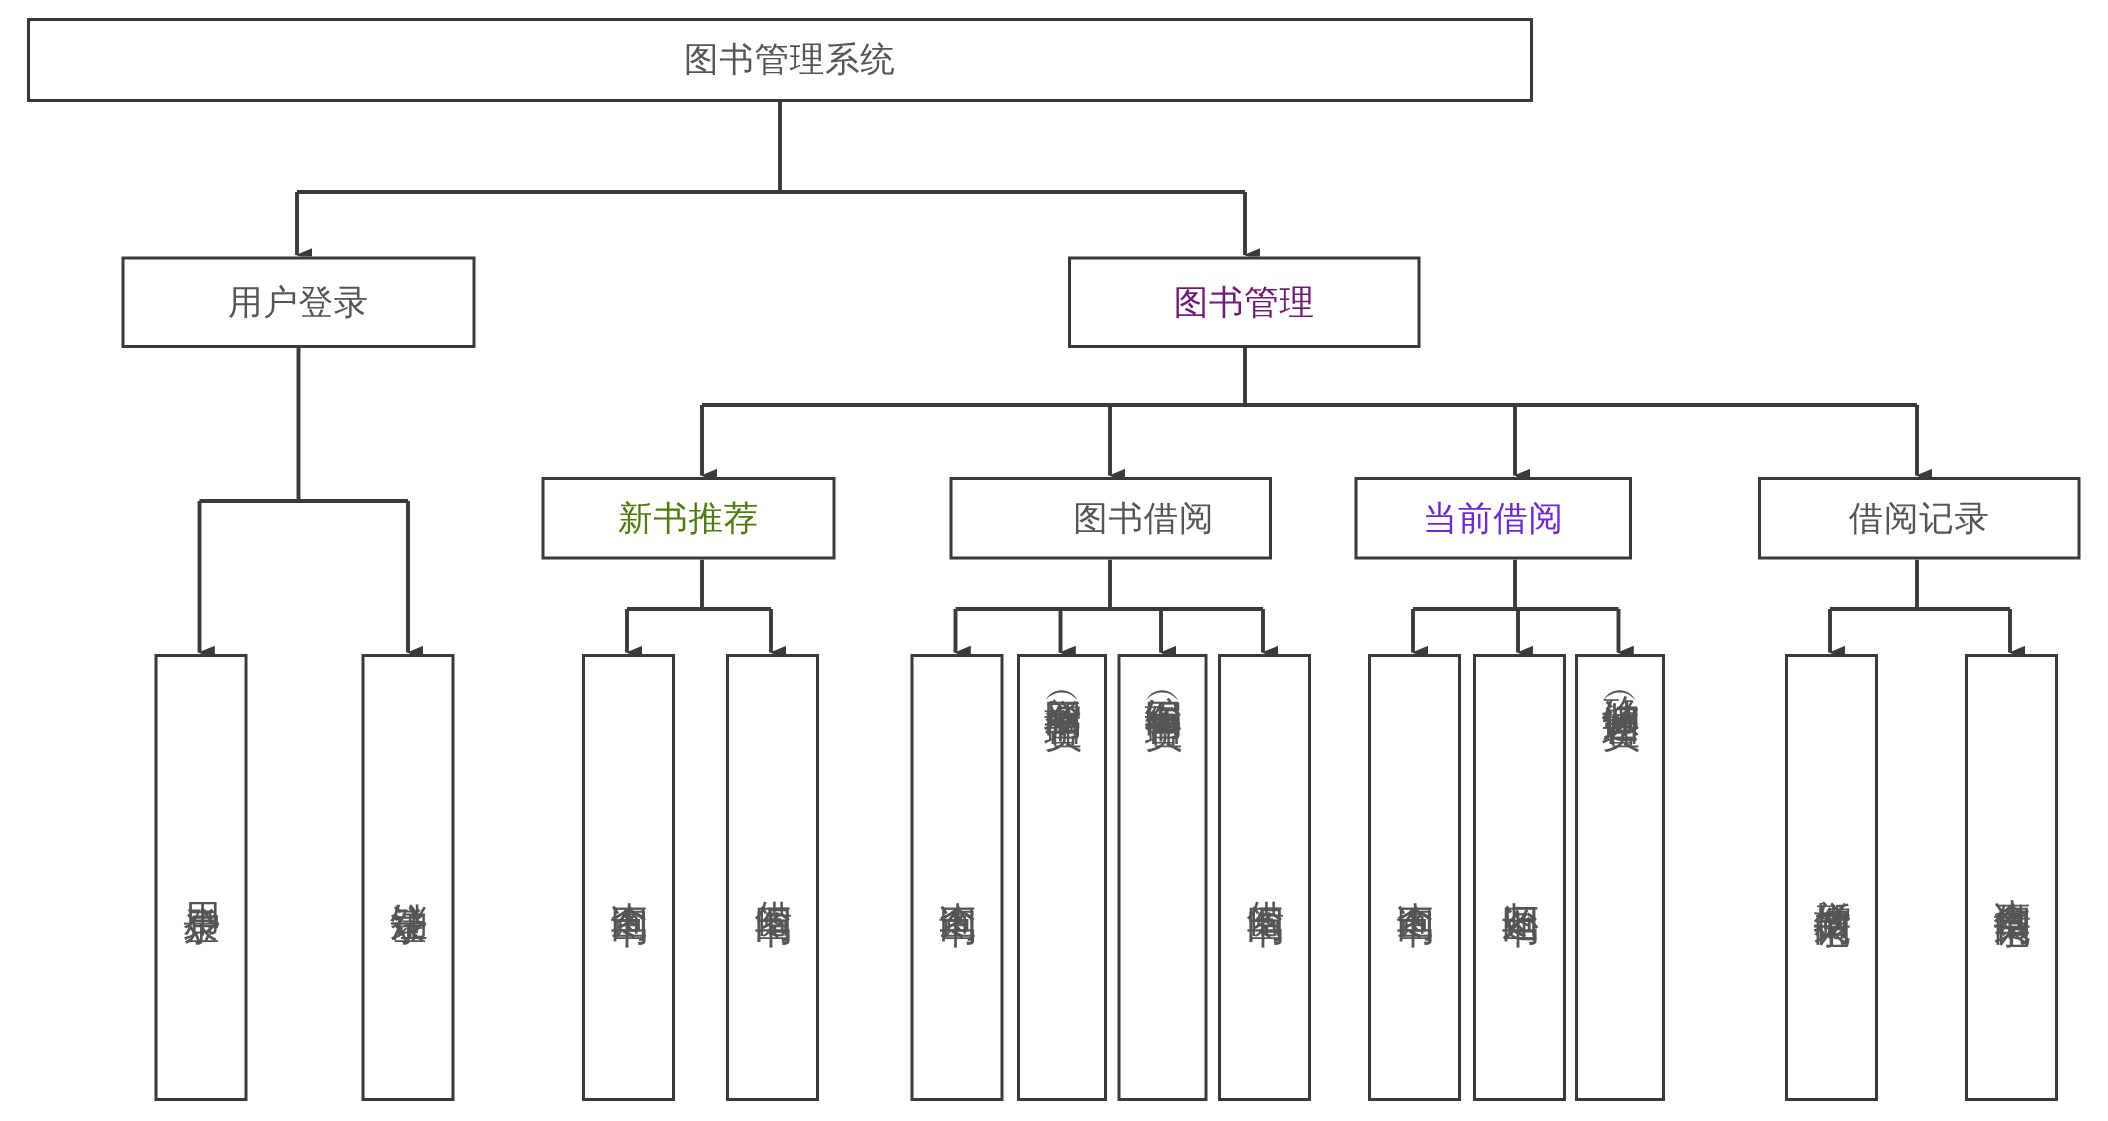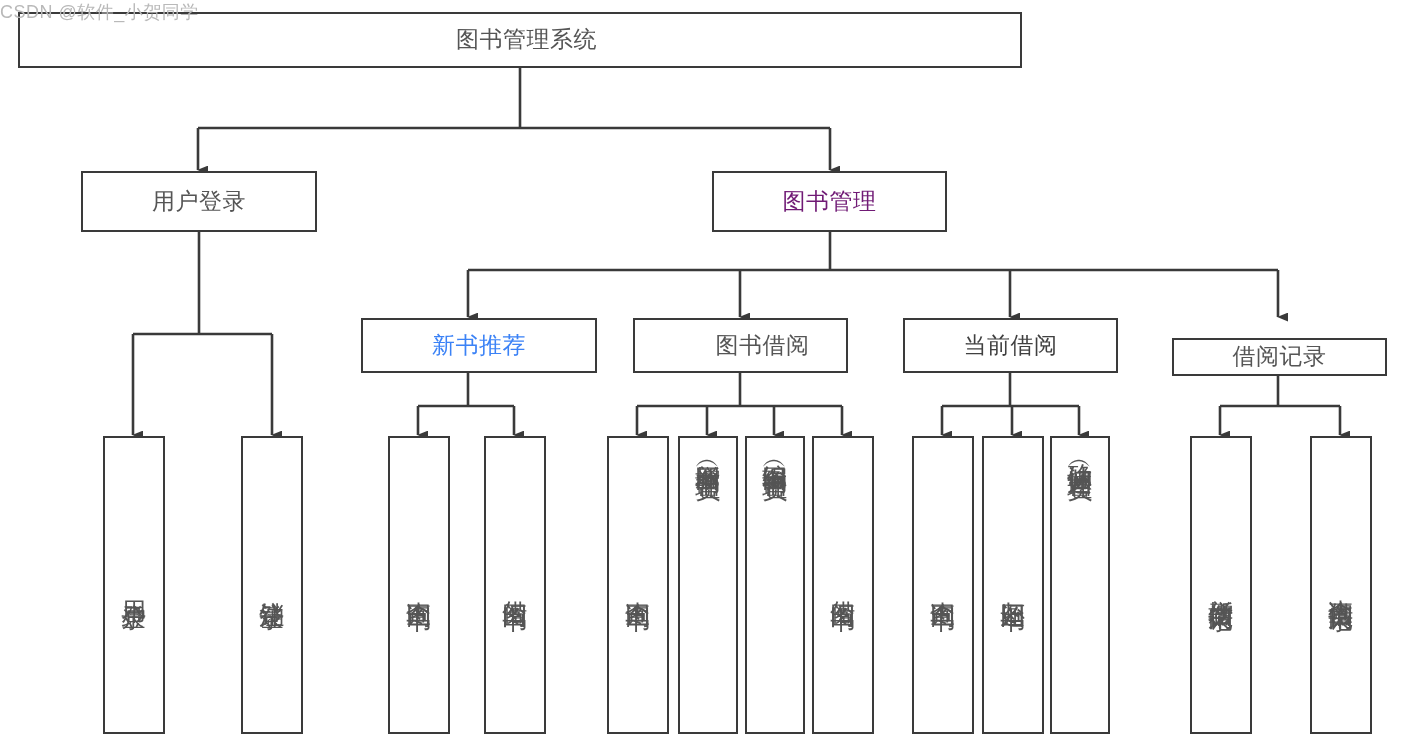--- a/index.html
+++ b/index.html
@@ -121,30 +121,30 @@
   <div id="node-layer">
       <div class="node horiz" style="left: 18px; top: 12px; width: 1004px; height: 56px; border-color: rgb(58, 58, 58); color: rgb(85, 85, 85); padding-left: 13px;">
         <span class="label">图书管理系统</span>
       </div>
       <div class="node horiz" style="left: 81px; top: 171px; width: 236px; height: 61px; border-color: rgb(58, 58, 58); color: rgb(85, 85, 85);">
         <span class="label">用户登录</span>
       </div>
       <div class="node horiz" style="left: 712px; top: 171px; width: 235px; height: 61px; border-color: rgb(58, 58, 58); color: #701a75;">
         <span class="label">图书管理</span>
       </div>
-      <div class="node horiz" style="left: 361px; top: 318px; width: 236px; height: 55px; border-color: rgb(58, 58, 58); color: #3b82f6;">
+      <div class="node horiz" style="left: 361px; top: 318px; width: 196px; height: 55px; border-color: rgb(58, 58, 58); color: #4d7c0f;">
         <span class="label">新书推荐</span>
       </div>
       <div class="node horiz" style="left: 633px; top: 318px; width: 215px; height: 55px; border-color: rgb(58, 58, 58); color: rgb(85, 85, 85); padding-left: 44px;">
         <span class="label">图书借阅</span>
       </div>
-      <div class="node horiz" style="left: 903px; top: 318px; width: 215px; height: 55px; border-color: rgb(58, 58, 58); color: #404040; font-family: Liberation Serif, serif;">
+      <div class="node horiz" style="left: 903px; top: 318px; width: 185px; height: 55px; border-color: rgb(58, 58, 58); color: #6d28d9; font-family: Liberation Serif, serif;">
         <span class="label">当前借阅</span>
       </div>
-      <div class="node horiz" style="left: 1172px; top: 318px; width: 215px; height: 38px; border-color: rgb(58, 58, 58); color: rgb(85, 85, 85); margin-top: 20px;">
+      <div class="node horiz" style="left: 1172px; top: 318px; width: 215px; height: 55px; border-color: rgb(58, 58, 58); color: rgb(85, 85, 85);">
         <span class="label">借阅记录</span>
       </div>
       <div class="node vert centered" style="left: 103px; top: 436px; width: 62px; height: 298px; border-color: rgb(58, 58, 58); color: rgb(85, 85, 85);">
         <span class="label">用户登录</span>
       </div>
       <div class="node vert centered" style="left: 241px; top: 436px; width: 62px; height: 298px; border-color: rgb(58, 58, 58); color: rgb(85, 85, 85);">
         <span class="label">注销登录</span>
       </div>
       <div class="node vert centered" style="left: 388px; top: 436px; width: 62px; height: 298px; border-color: rgb(58, 58, 58); color: rgb(85, 85, 85);">
         <span class="label">查询图书</span>
@@ -174,14 +174,13 @@
         <span class="label">确认归还（管理员）</span>
       </div>
       <div class="node vert centered" style="left: 1190px; top: 436px; width: 62px; height: 298px; border-color: rgb(58, 58, 58); color: rgb(85, 85, 85);">
         <span class="label">新增借阅记录</span>
       </div>
       <div class="node vert centered" style="left: 1310px; top: 436px; width: 62px; height: 298px; border-color: rgb(58, 58, 58); color: rgb(85, 85, 85);">
         <span class="label">查询借阅记录</span>
       </div>
     </div>
 
-  <div class="watermark">CSDN @软件_小贺同学</div>
 </div>
 
 </body></html>

